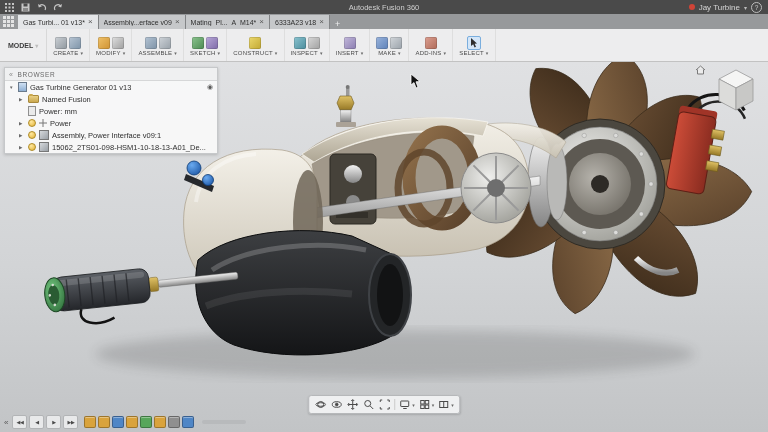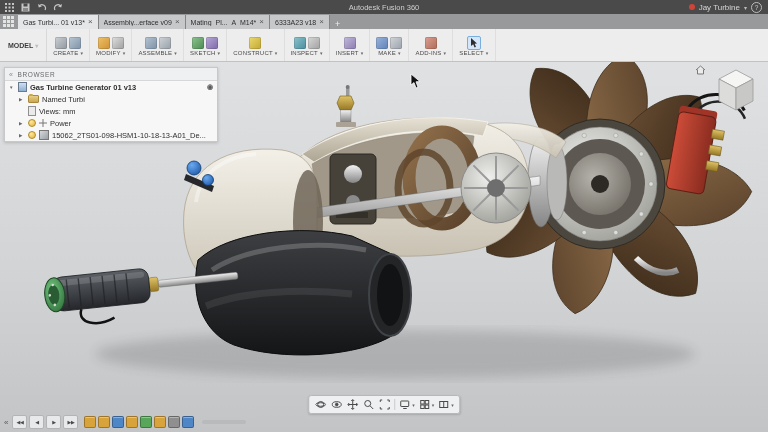--- a/index.html
+++ b/index.html
@@ -59,21 +59,21 @@
     background:linear-gradient(#e0e1e3 0%,#d2d4d6 55%,#c2c4c6 100%);}
   .model-svg{position:absolute;top:0;left:0;}
   
   .browser{position:absolute;left:4px;top:5px;width:212px;background:rgba(250,250,251,.88);
     border:1px solid #c6c8ca;box-shadow:0 1px 3px rgba(0,0,0,.18);font-size:7.5px;color:#2e2e2e;}
   .b-header{height:12px;display:flex;align-items:center;gap:4px;padding:0 4px;
     background:rgba(238,239,240,.95);border-bottom:1px solid #d6d7d8;
     font-size:6.5px;color:#6a6a6a;letter-spacing:.6px;}
   .b-collapse{color:#8a8a8a;font-size:7px;cursor:pointer;}
   .brow{height:12px;display:flex;align-items:center;gap:3px;padding:0 4px;white-space:nowrap;cursor:pointer;}
-  .brow.root{font-weight:bold;}
+  .brow.root{font-weight:normal;}
   .b-ind{display:inline-block;width:7px;flex:0 0 auto;}
   .bexp{font-size:4.5px;color:#6a6a6a;width:6px;flex:0 0 auto;}
   .blabel{overflow:hidden;text-overflow:ellipsis;}
   .b-view{margin-left:auto;color:#5a5a5a;font-size:7px;}
   .ic-bulb{width:6px;height:6px;border-radius:50%;flex:0 0 auto;
     background:radial-gradient(circle at 35% 30%,#ffe9a0,#e2b135);border:.5px solid #b08c28;}
   .ic-doc{width:7px;height:8px;flex:0 0 auto;border:.5px solid #6a7a8c;background:linear-gradient(#cfe0f2,#8fb0d4);}
   .ic-doc2{width:6px;height:8px;flex:0 0 auto;border:.5px solid #909090;background:#eaeaea;}
   .ic-folder{width:9px;height:6px;flex:0 0 auto;background:linear-gradient(#e8cf84,#caa84e);
     border:.5px solid #a8893c;border-radius:1px;position:relative;}
@@ -493,37 +493,44 @@
     <div class="brow root">
       <span class="bexp">▼</span>
       <span class="ic-doc"></span>
       <span class="blabel">Gas Turbine Generator 01 v13</span>
       <span class="b-view">◉</span>
     </div>
     <div class="brow">
       <span class="b-ind"></span>
       <span class="bexp">▶</span>
       <span class="ic-folder"></span>
-      <span class="blabel">Named Turbi</span>
+      <span class="blabel">Named Fusion</span>
     </div>
     <div class="brow">
       <span class="b-ind"></span>
       <span class="bexp"></span>
       <span class="ic-doc2"></span>
-      <span class="blabel">Views: mm</span>
+      <span class="blabel">Power: mm</span>
     </div>
     <div class="brow">
       <span class="b-ind"></span>
       <span class="bexp">▶</span>
       <span class="ic-bulb"></span>
       <svg width="8" height="8">
           <line x1="4" y1="0" x2="4" y2="8" stroke="#777" stroke-width="1"></line>
           <line x1="0" y1="4" x2="8" y2="4" stroke="#777" stroke-width="1"></line>
         </svg>
       <span class="blabel">Power</span>
+    </div>
+    <div class="brow">
+      <span class="b-ind"></span>
+      <span class="bexp">▶</span>
+      <span class="ic-bulb"></span>
+      <span class="ic-comp"></span>
+      <span class="blabel">Assembly, Power Interface v09:1</span>
     </div>
     <div class="brow">
       <span class="b-ind"></span>
       <span class="bexp">▶</span>
       <span class="ic-bulb"></span>
       <span class="ic-comp"></span>
       <span class="blabel">15062_2TS01-098-HSM1-10-18-13-A01_De...</span>
     </div>
   </div>
 

